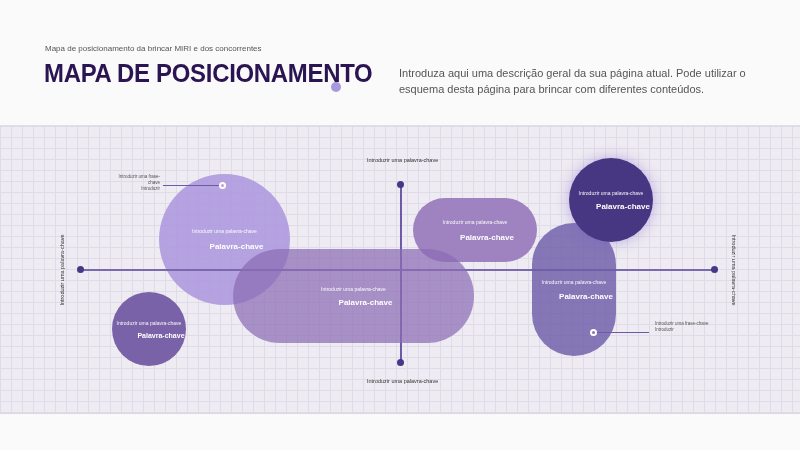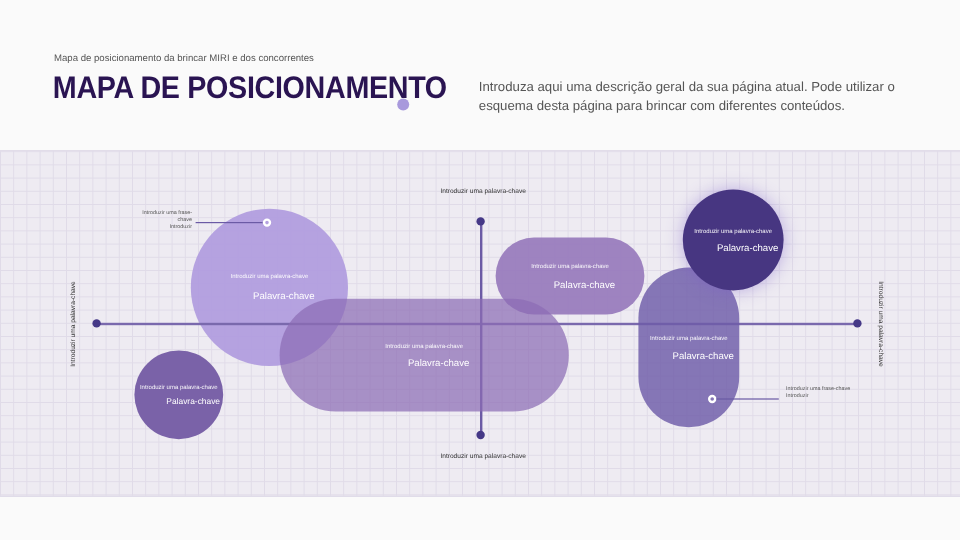--- a/index.html
+++ b/index.html
@@ -58,21 +58,21 @@
   }
   .axis-label.vert-right {
     transform: rotate(90deg); transform-origin: center;
   }
   .shape {
     position: absolute; display: flex; flex-direction: column;
     align-items: center; justify-content: center; color: #fff;
     text-align: center;
   }
   .shape .small { font-size: 5px; margin-bottom: 8px; opacity: 0.95; }
-  .shape .big { font-size: 8px; font-weight: normal; padding-left: 24px; }
+  .shape .big { font-size: 8px; font-weight: bold; padding-left: 24px; }
   .annotation {
     position: absolute; font-size: 4.5px; color: #555; line-height: 6px;
   }
   .ann-line { position: absolute; height: 1px; background: #6b5aa5; }
   .ann-ring {
     position: absolute; width: 7px; height: 7px; border-radius: 50%;
     border: 2px solid #fff; background: transparent;
   }
 </style>
 </head>

